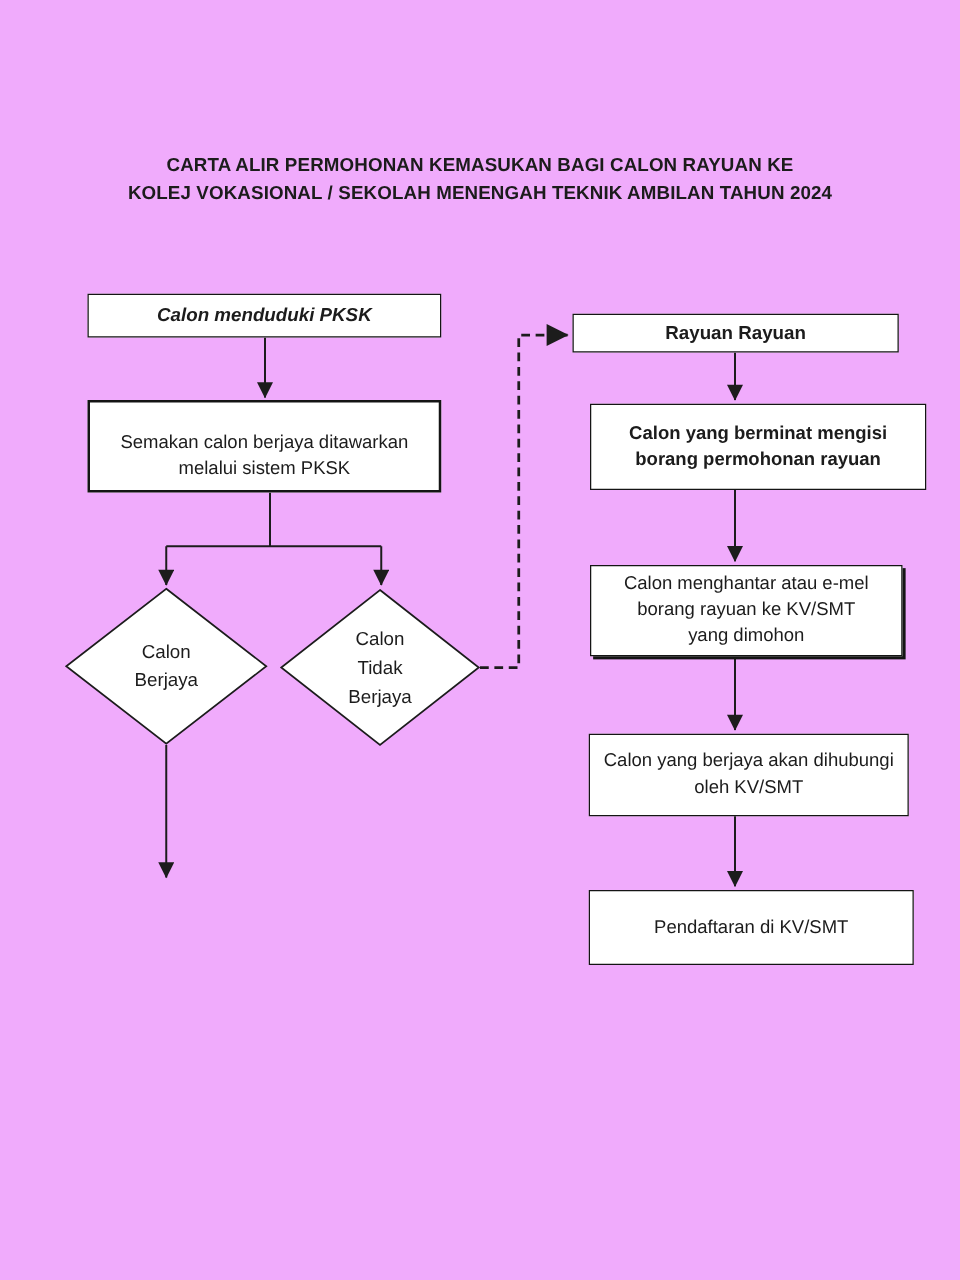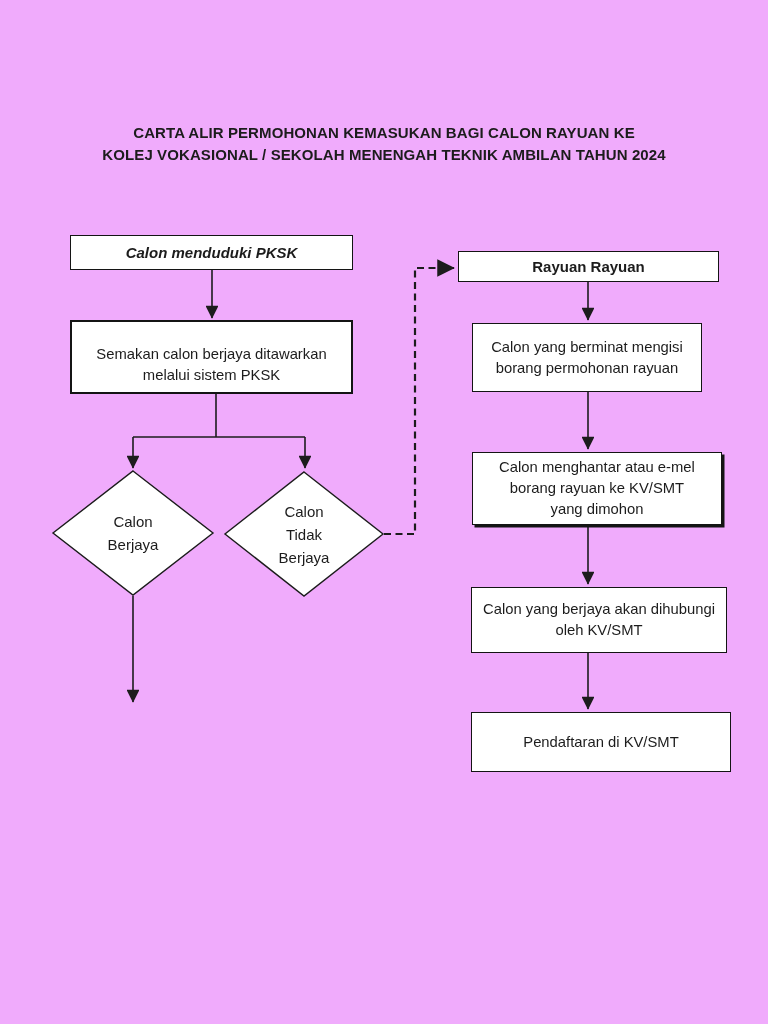--- a/index.html
+++ b/index.html
@@ -50,21 +50,21 @@
   }
   .node.bold { font-weight: bold; font-size: 15px; }
   .node.thick { border-width: 2.4px; }
   .node.shadowed { border-width: 1.5px; box-shadow: 2.5px 2.5px 0 #141414; }
   .node.top-aligned { align-items: flex-start; padding-top: 22px; }
 
   .node-start-main       { left: 70px;  top: 235px; width: 283px; height: 35px; border-width: 1.5px; font-style: italic; }
   .node-check            { left: 70px;  top: 320px; width: 283px; height: 74px; }
   .node-reg-main         { left: 67px;  top: 706px; width: 136px; height: 62px; border-width: 2px; }
   .node-start-appeal     { left: 458px; top: 251px; width: 261px; height: 31px; border-width: 1.5px; }
-  .node-fill-form        { left: 472px; top: 323px; width: 230px; height: 69px; }
+  .node-fill-form        { left: 472px; top: 323px; width: 269px; height: 69px; font-weight: bold; }
   .node-send-form        { left: 472px; top: 452px; width: 250px; height: 73px; }
   .node-contacted        { left: 471px; top: 587px; width: 256px; height: 66px; }
   .node-reg-appeal       { left: 471px; top: 712px; width: 260px; height: 60px; }
 
   .diamond-label {
     position: absolute;
     display: flex;
     align-items: center;
     justify-content: center;
     text-align: center;

